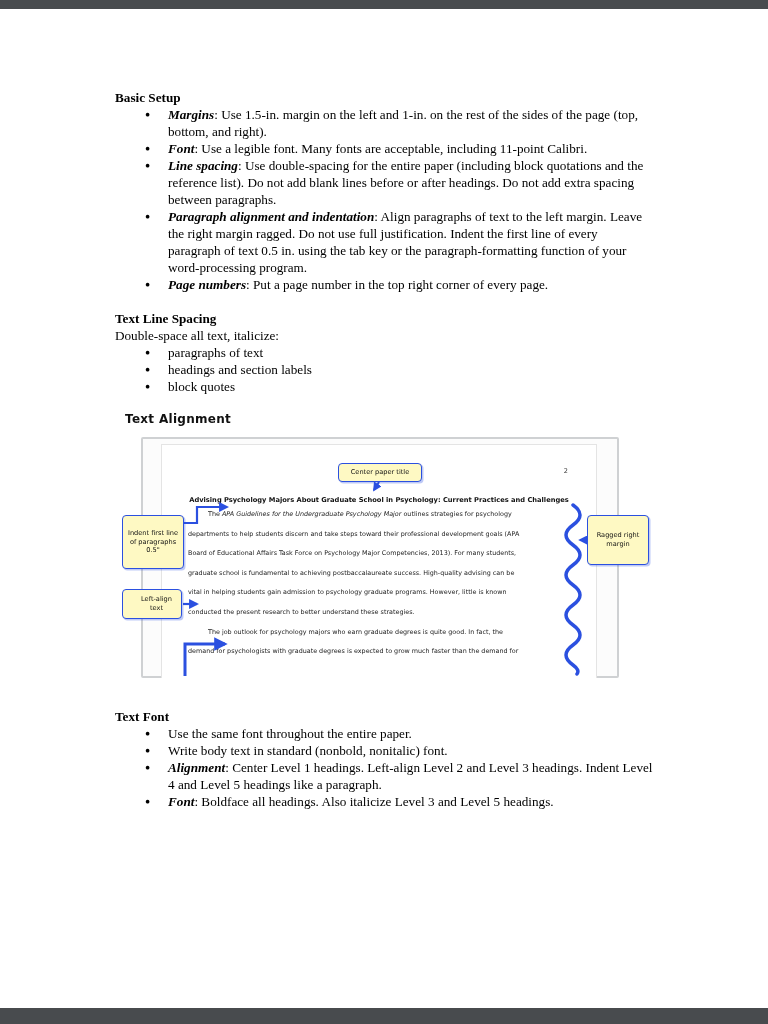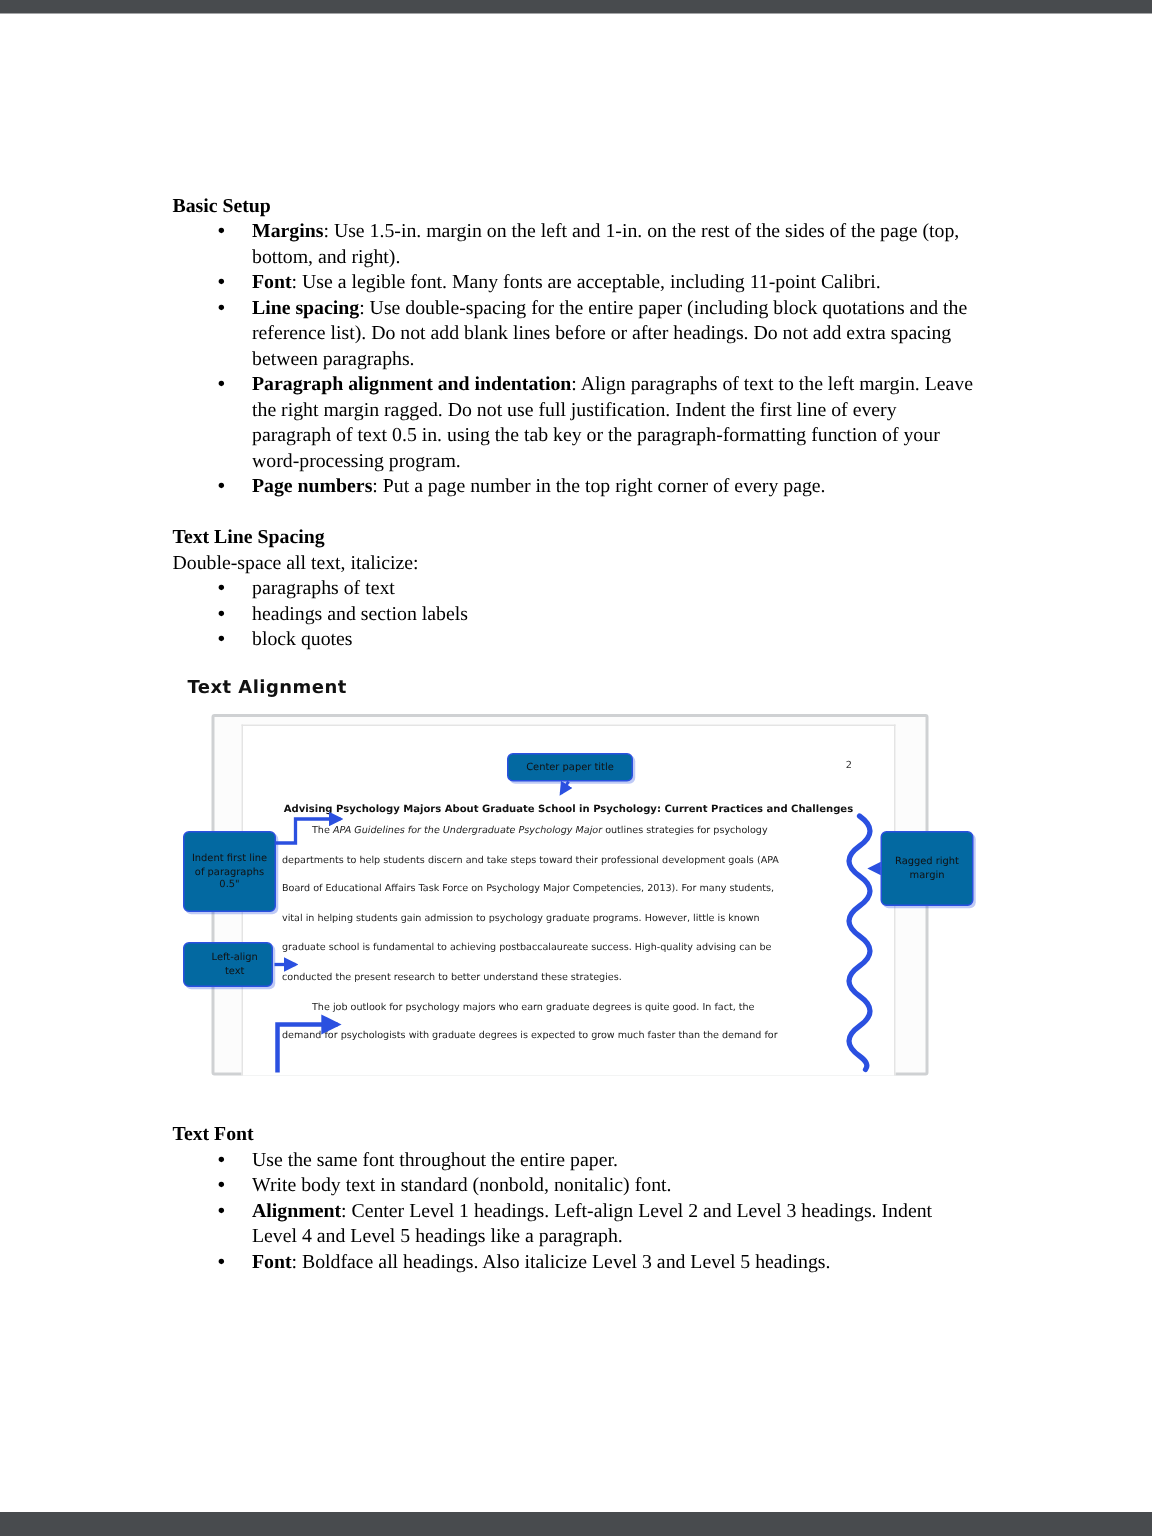--- a/index.html
+++ b/index.html
@@ -3,46 +3,46 @@
 <meta charset="utf-8">
 <style>
   html,body { margin:0; padding:0; }
   body { background:#484b4e; width:768px; }
   .canvas { position:relative; width:768px; height:1024px; background:#484b4e; overflow:hidden; }
   .chrome-bar { position:absolute; left:0; right:0; background:var(--chrome,#484b4e); }
   .bar-top { top:0; height:9px; }
   .bar-bottom { bottom:0; height:16px; }
   .sheet { position:absolute; left:0; top:9px; bottom:16px; background:#ffffff; overflow:hidden; }
   .content { padding:80px 115px 0 115px; color:#000;
-             font-family:"Liberation Serif", serif; font-size:13.2px; line-height:17px;margin-top:39px; }
+             font-family:"Liberation Serif", serif; font-size:13.2px; line-height:17px; }
   .sec-title { font-weight:bold; }
   .section { margin-top:17px; }
   .section:first-child { margin-top:0; }
   ul.doc-list { list-style:none; margin:0; padding:0; }
   ul.doc-list li { position:relative; padding-left:53px; }
   ul.doc-list li::before { content:"\25CF"; position:absolute; left:30px; top:0;
                            font-size:8.5px; line-height:17px; }
-  .lead { font-weight:bold; }
+  .lead { font-weight:bold; font-style:italic; }
 
   .fig-heading { font-family:"DejaVu Sans", sans-serif; font-weight:700; font-size:12px;
                  letter-spacing:0.3px; margin:16px 0 0 10px; color:#111; }
   .figure { position:relative; width:478px; height:241px; margin:9px 0 0 26px;
             font-family:"DejaVu Sans", sans-serif; }
   .fig-frame { position:absolute; left:0; top:0; right:0; bottom:0;
                border:2px solid #cfd1d3; border-radius:2px; background:#fcfcfc; box-sizing:border-box; }
   .paper { position:absolute; left:20px; top:7px; width:436px; bottom:0;
            background:#fff; border:1px solid #e4e4e4; border-bottom:none; box-sizing:border-box; }
   .page-num { position:absolute; top:18px; right:28px; font-size:6.5px; color:#333; }
   .paper-title { position:absolute; top:47px; left:8px; right:8px; text-align:center;
                  font-weight:bold; font-size:6.7px; color:#111; white-space:nowrap; }
   .paper-body { position:absolute; top:60px; left:26px; right:24px;
                 font-size:6.4px; line-height:19.6px; color:#222; }
   .paper-body .line { white-space:nowrap; }
   .paper-body .indent { padding-left:20px; }
-  .callout { position:absolute; background:#0369a1; border:1.6px solid var(--accent,#2b50e0);
+  .callout { position:absolute; background:#fef9c3; border:1.6px solid var(--accent,#2b50e0);
              border-radius:4px; box-shadow:1.5px 1.5px 0 rgba(43,80,224,.30);
              font-size:6.6px; line-height:1.3; display:flex; align-items:center; justify-content:center;
              text-align:center; padding:2px 3px; box-sizing:border-box; color:#111; z-index:3; }
   .co-center    { left:197px; top:26px;  width:84px; height:19px; }
   .co-indent    { left:-19px; top:78px;  width:62px; height:54px; }
   .co-leftalign { left:-19px; top:152px; width:60px; height:30px;padding-left:12px; }
   .co-ragged    { left:446px; top:78px;  width:62px; height:50px; }
   .fig-overlay { position:absolute; left:0; top:0; width:478px; height:241px;
                  color:var(--accent,#2b50e0); pointer-events:none; z-index:2; }
 </style>
@@ -81,22 +81,22 @@
       <div class="figure">
         <div class="fig-frame"></div>
 
         <div class="paper">
           <div class="page-num">2</div>
           <div class="paper-title">Advising Psychology Majors About Graduate School in Psychology: Current Practices and Challenges</div>
           <div class="paper-body">
             <div class="line indent"><span>The </span><i>APA Guidelines for the Undergraduate Psychology Major</i><span> outlines strategies for psychology</span></div>
             <div class="line">departments to help students discern and take steps toward their professional development goals (APA</div>
             <div class="line">Board of Educational Affairs Task Force on Psychology Major Competencies, 2013). For many students,</div>
+            <div class="line">graduate school is fundamental to achieving postbaccalaureate success. High-quality advising can be</div>
             <div class="line">vital in helping students gain admission to psychology graduate programs. However, little is known</div>
-            <div class="line">graduate school is fundamental to achieving postbaccalaureate success. High-quality advising can be</div>
             <div class="line">conducted the present research to better understand these strategies.</div>
             <div class="line indent">The job outlook for psychology majors who earn graduate degrees is quite good. In fact, the</div>
             <div class="line">demand for psychologists with graduate degrees is expected to grow much faster than the demand for</div>
           </div>
         </div>
 
         <div class="callout co-indent">Indent first line of paragraphs 0.5"</div>
         <div class="callout co-leftalign">Left-align text</div>
         <div class="callout co-ragged">Ragged right margin</div>
         <div class="callout co-center">Center paper title</div>

